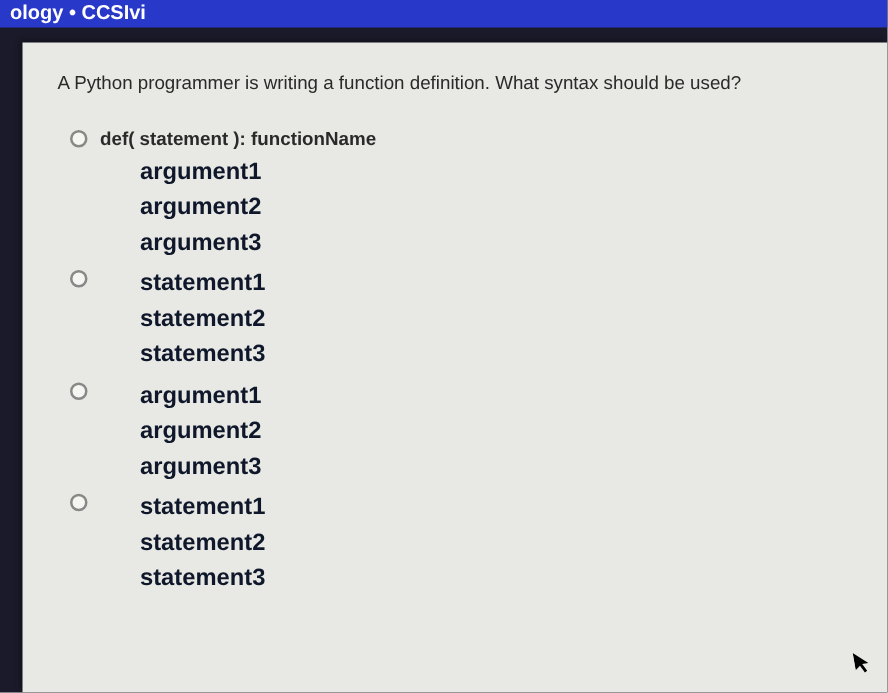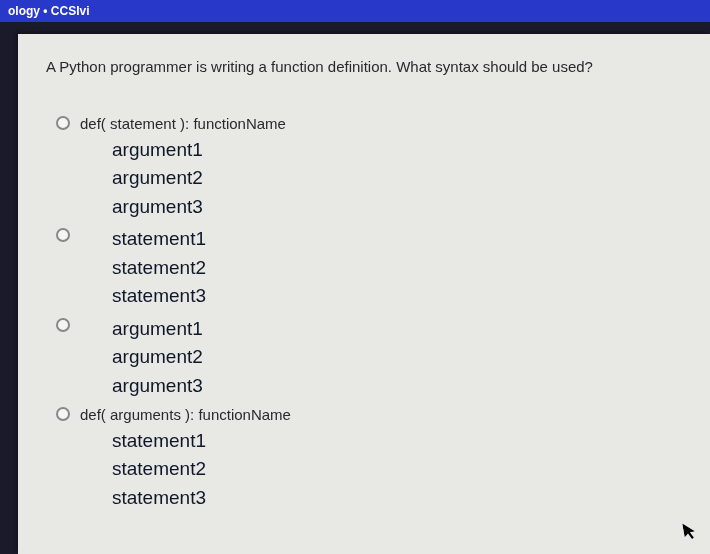--- a/index.html
+++ b/index.html
@@ -18,36 +18,36 @@
     .title-bar {
       background: #2838c8;
       height: 22px;
       width: 100%;
       display: flex;
       align-items: center;
       padding-left: 8px;
     }
     .title-bar-text {
       color: #fff;
-      font-size: 12px;
+      font-size: 16px;
       font-weight: bold;
     }
     .page-container {
       background: #e8e8e4;
       margin: 12px 0 0 18px;
       width: 692px;
       height: 520px;
       padding: 22px 20px 20px 28px;
       box-shadow: -2px -2px 4px rgba(0,0,0,0.3);
       position: relative;
     }
     .question-text {
       font-size: 15px;
       color: #2a2a2a;
-      margin-bottom: 36px;
+      margin-bottom: 24px;
       line-height: 1.4;
     }
     .options {
       margin-left: 10px;
     }
     .option {
       margin-bottom: 4px;
       display: flex;
       align-items: flex-start;
     }
@@ -56,20 +56,21 @@
       width: 14px;
       height: 14px;
       border: 2px solid #888;
       border-radius: 50%;
       margin-top: 3px;
       margin-right: 10px;
       background: #f5f5f2;
     }
     .option-body {
       flex: 1;
+      font-weight: bold;
     }
     .option-head {
       font-size: 15px;
       color: #2a2a2a;
       line-height: 1.5;
     }
     .option-lines {
       margin-left: 32px;
     }
     .option-line {
@@ -128,21 +129,20 @@
           <div class="option-line">argument1</div>
           <div class="option-line">argument2</div>
           <div class="option-line">argument3</div>
         </div>
       </div>
     </div>
 
     <div class="option">
       <div class="radio"></div>
       <div class="option-body">
-        <div class="option-head">def( arguments ): functionName</div>
         <div class="option-lines">
           <div class="option-line">statement1</div>
           <div class="option-line">statement2</div>
           <div class="option-line">statement3</div>
         </div>
       </div>
     </div>
 
   </div>
 

